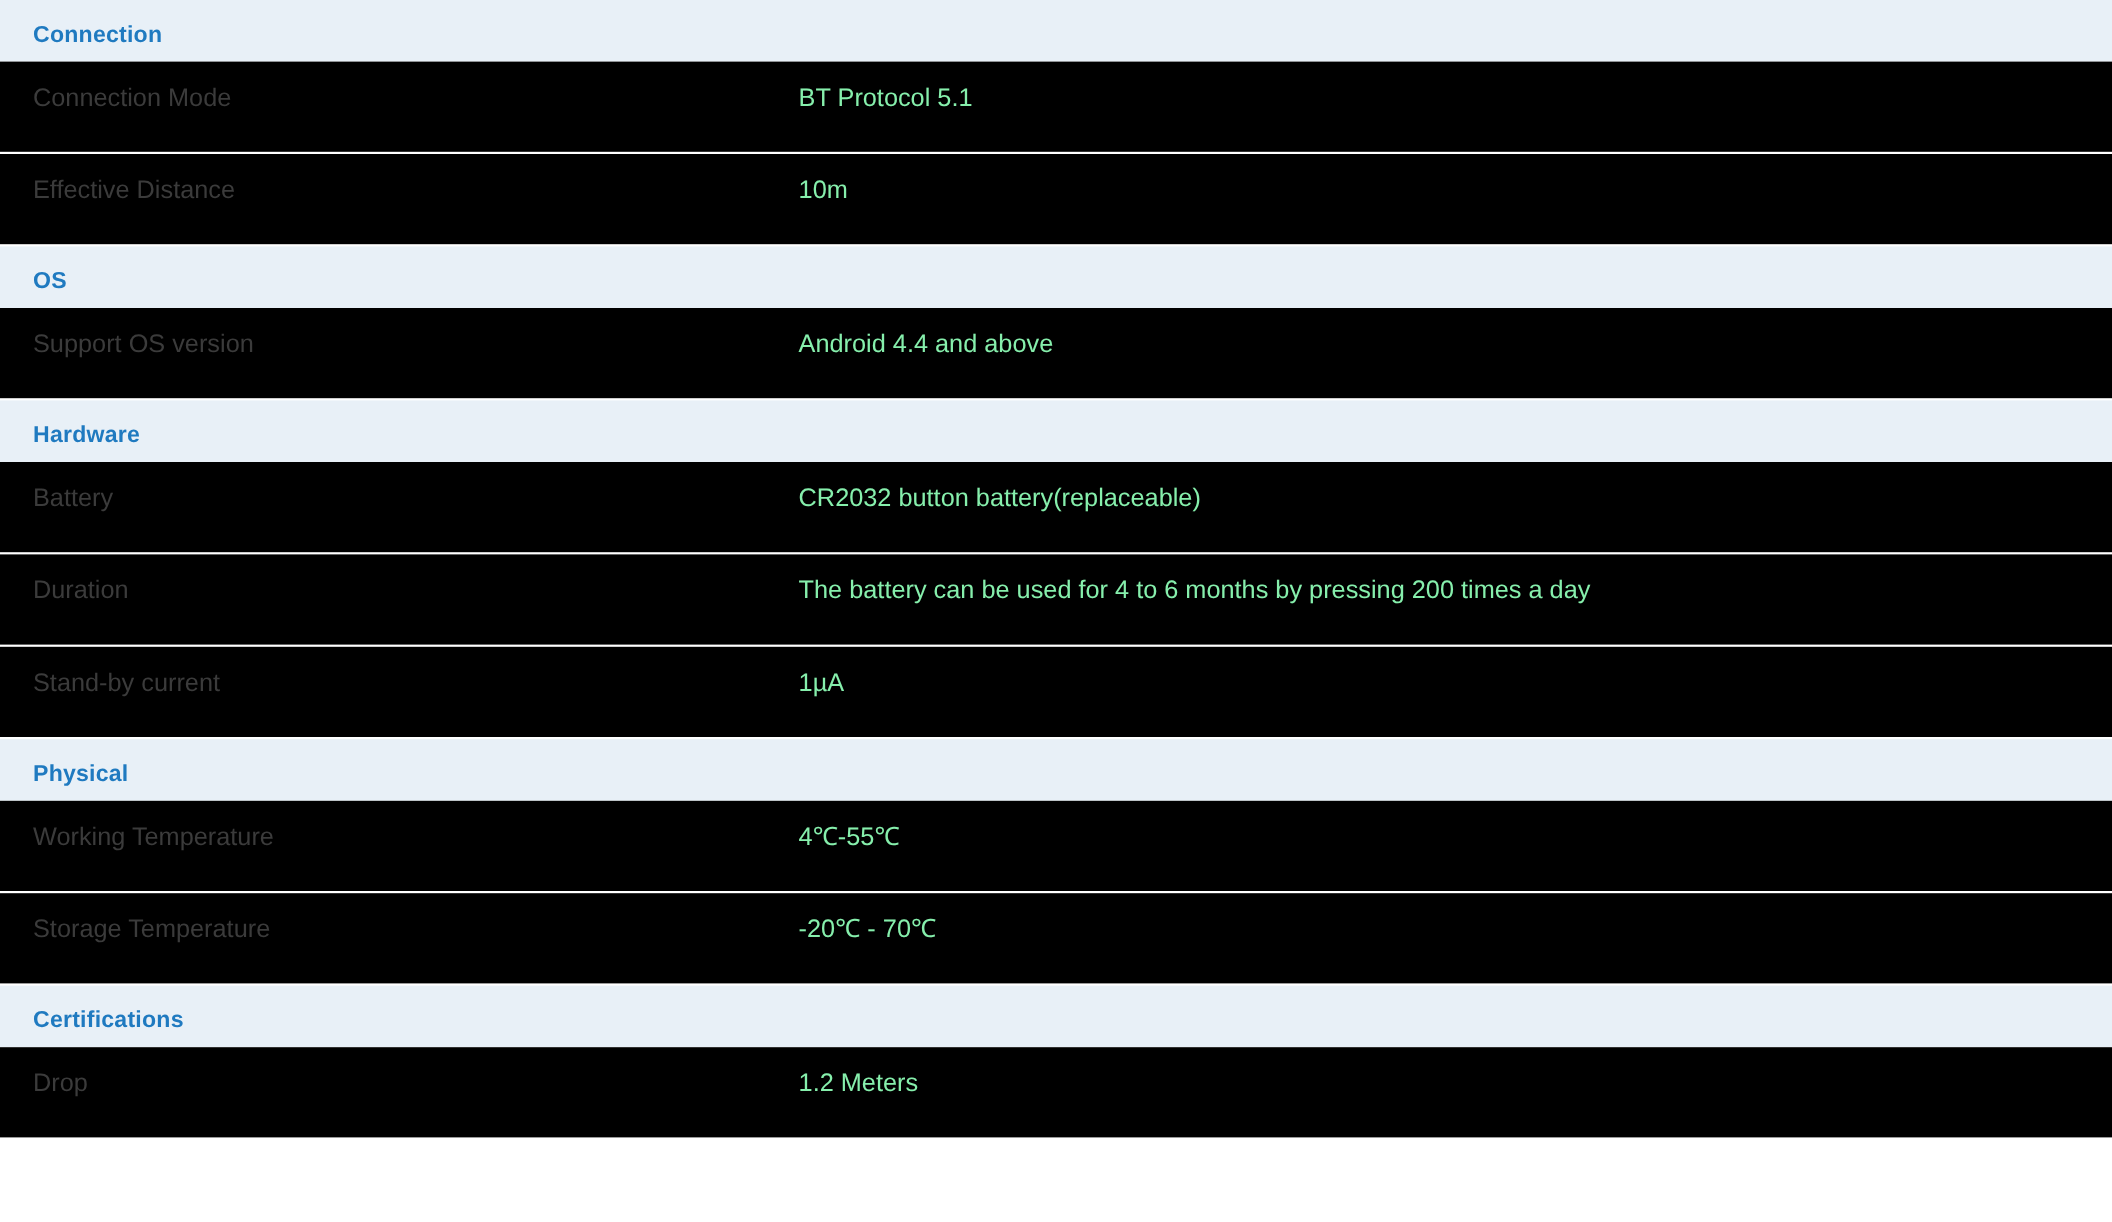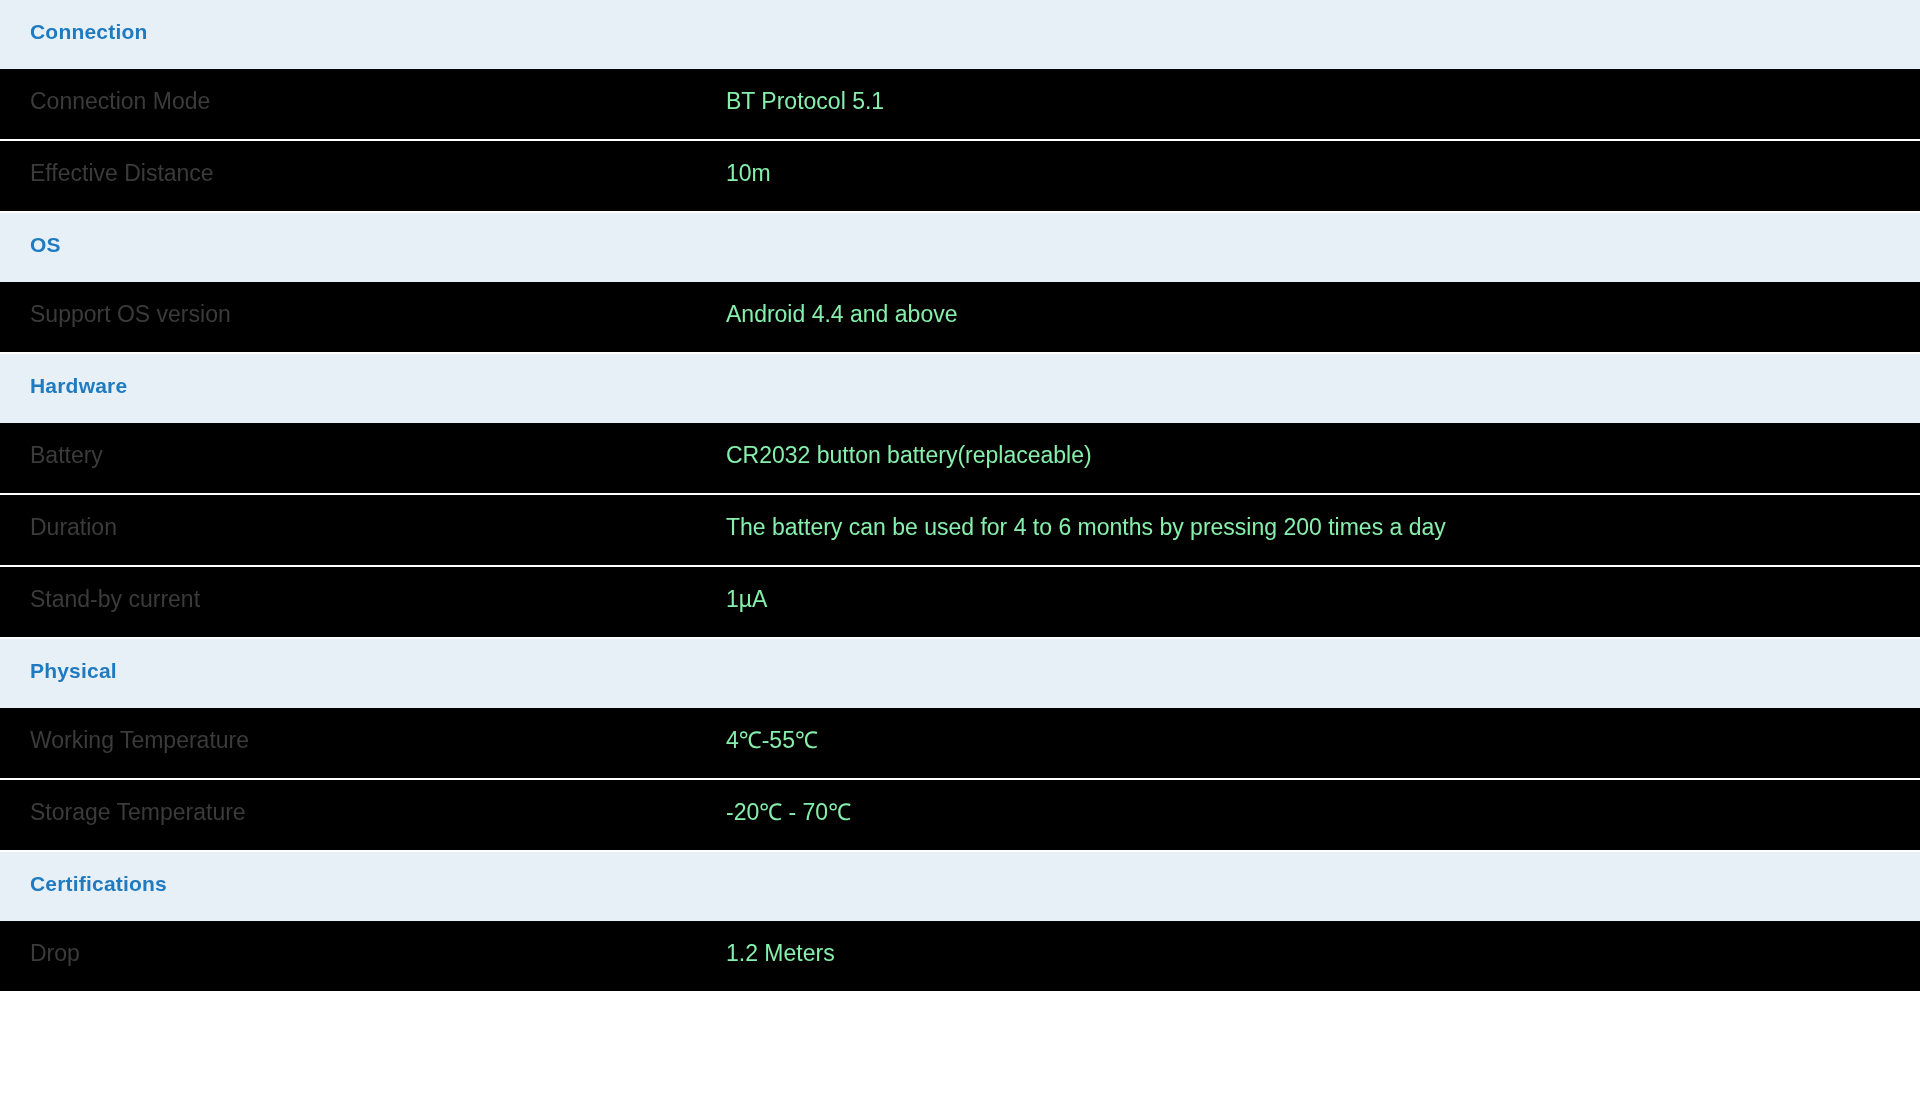--- a/index.html
+++ b/index.html
@@ -19,32 +19,32 @@
     table-layout: fixed;
   }
   .spec-table col.c1 { width: 690px; }
   .spec-table col.c2 { width: 1230px; }
 
   tr.section-row td {
     background: #e8f0f7;
     color: #1f7ac0;
     font-weight: bold;
     font-size: 21px;
-    padding: 8px 0 13px 30px;
+    padding: 8px 0 0 30px;
     letter-spacing: 0.2px;
     border: none;
     height: 48px;
     vertical-align: middle;
     margin-top: 44px;
   }
   tr.spec-row td {
     background: #000000;
     color: #3b3b3b;
     font-size: 23px;
-    padding: 0 0 4px 30px;
+    padding: 0 0 16px 30px;
     height: 66px;
     vertical-align: middle;
     border-bottom: 2px solid #ffffff;
     line-height: 1.45;
   }
   tr.spec-row td.value {
     padding-left: 36px;
     color: #86efac;
   }
   tr.spec-row.tall td {

